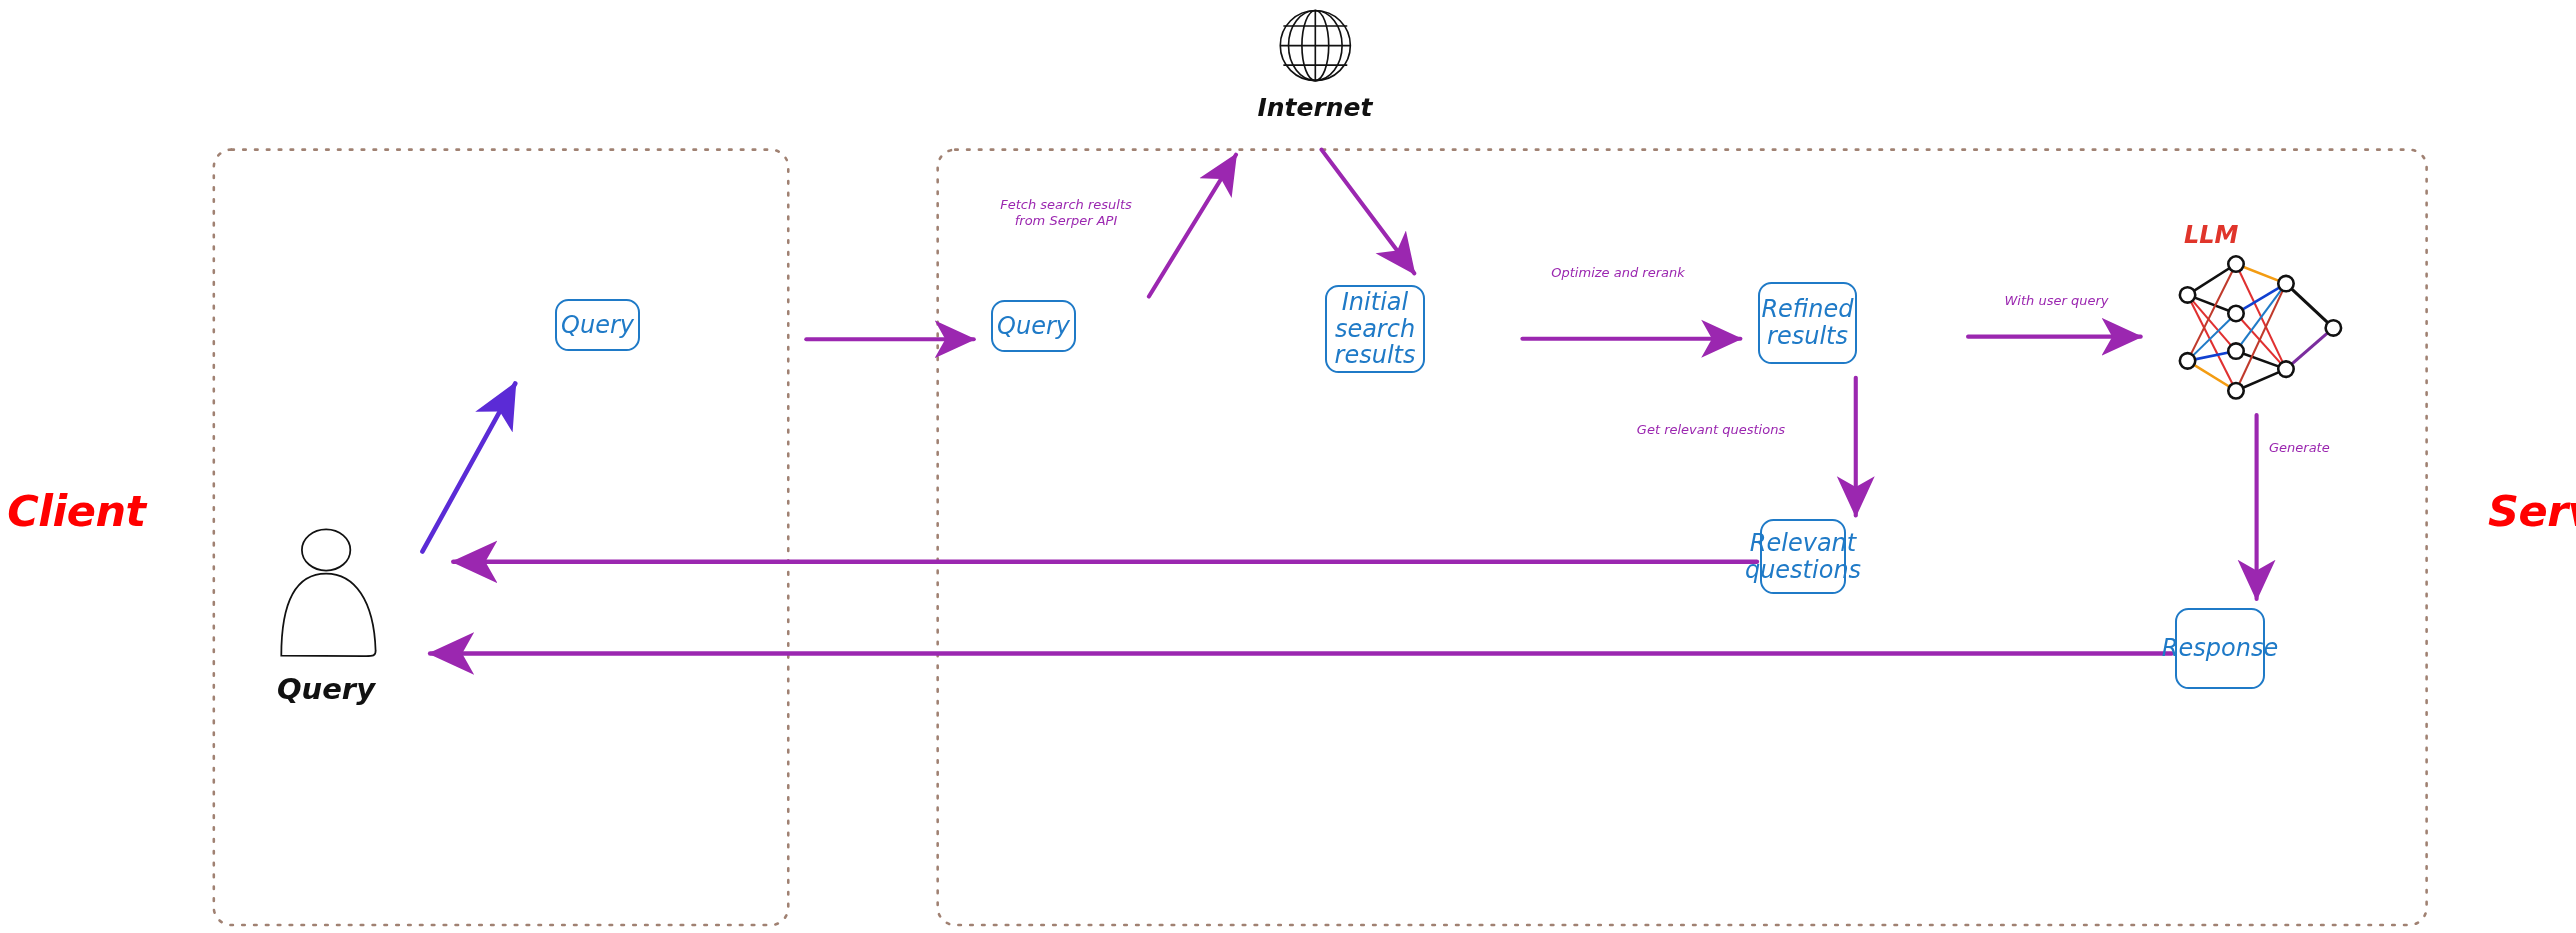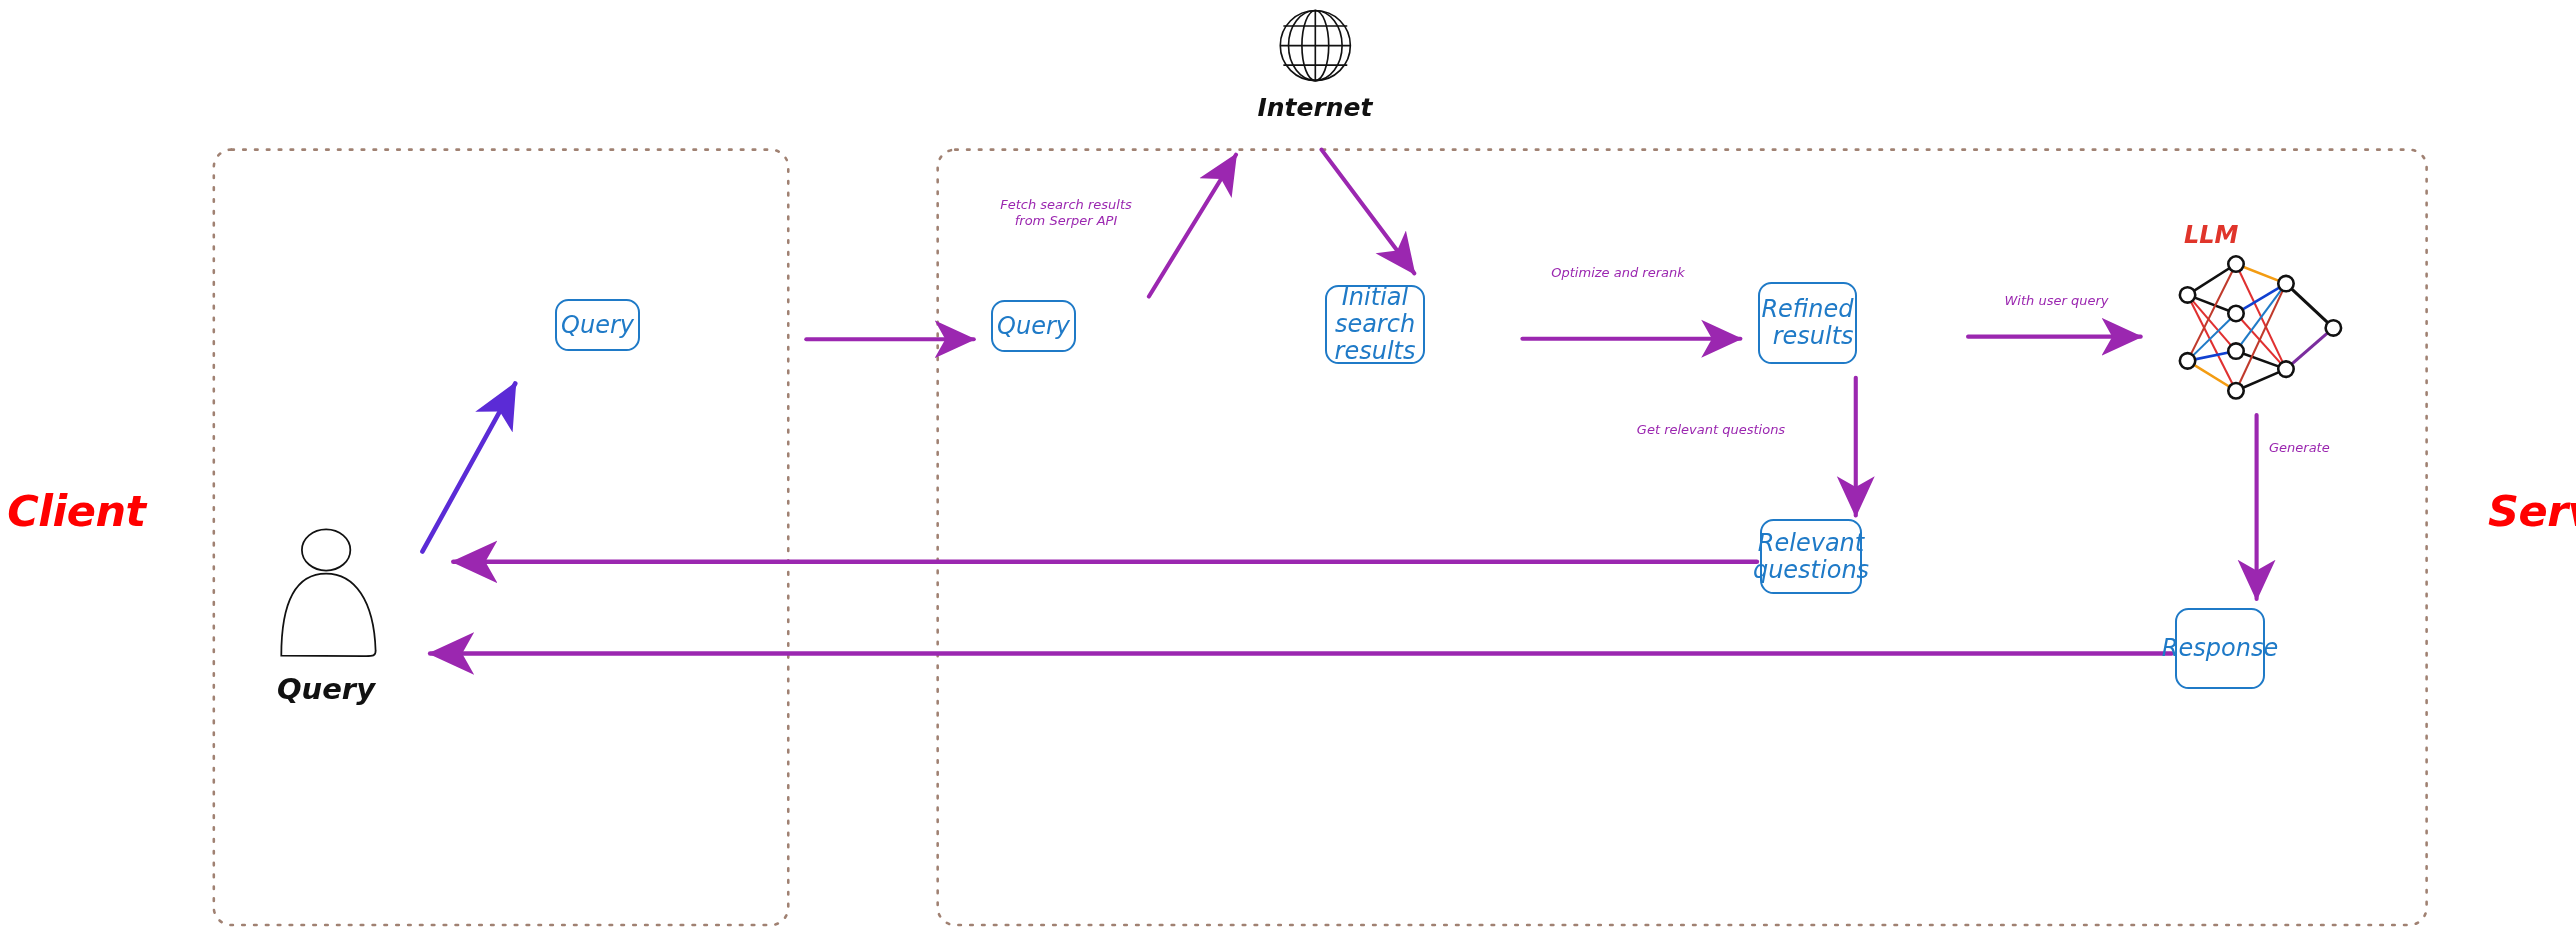--- a/index.html
+++ b/index.html
@@ -126,27 +126,27 @@
   <div class="zone-label" style="left:2488px;top:490px;color:#ff0000;">Server</div>
 
   <div class="glyph-label" style="left:1225px;top:93px;width:180px;text-align:center;">Internet</div>
   <div class="glyph-label" style="left:236px;top:672px;width:180px;text-align:center;font-size:29px;">Query</div>
   <div class="llm-label" style="left:2184px;top:215px;">LLM</div>
 
   <div class="node-box" style="left:555px;top:299px;width:85px;height:52px;">Query</div>
 
   <div class="node-box" style="left:991px;top:300px;width:85px;height:52px;">Query</div>
 
-  <div class="node-box" style="left:1325px;top:285px;width:100px;height:79px;white-space:pre-line;">Initial search
+  <div class="node-box" style="left:1325px;top:285px;width:100px;height:88px;white-space:pre-line;">Initial search
 results</div>
 
-  <div class="node-box" style="left:1758px;top:282px;width:99px;height:82px;white-space:pre-line;text-align:right;">Refined
+  <div class="node-box" style="left:1758px;top:282px;width:99px;height:82px;white-space:pre-line;">Refined
 results</div>
 
-  <div class="node-box" style="left:1760px;top:519px;width:102px;height:75px;white-space:pre-line;">Relevant
+  <div class="node-box" style="left:1760px;top:519px;width:86px;height:75px;white-space:pre-line;">Relevant
 questions</div>
 
   <div class="node-box" style="left:2175px;top:608px;width:90px;height:81px;">Response</div>
 
   <div class="edge-label" style="left:963px;top:197px;width:206px;">Fetch search results
 from Serper API</div>
 
   <div class="edge-label" style="left:1510px;top:265px;width:216px;">Optimize and rerank</div>
 
   <div class="edge-label" style="left:1969px;top:281px;width:175px;margin-top:12px;">With user query</div>

